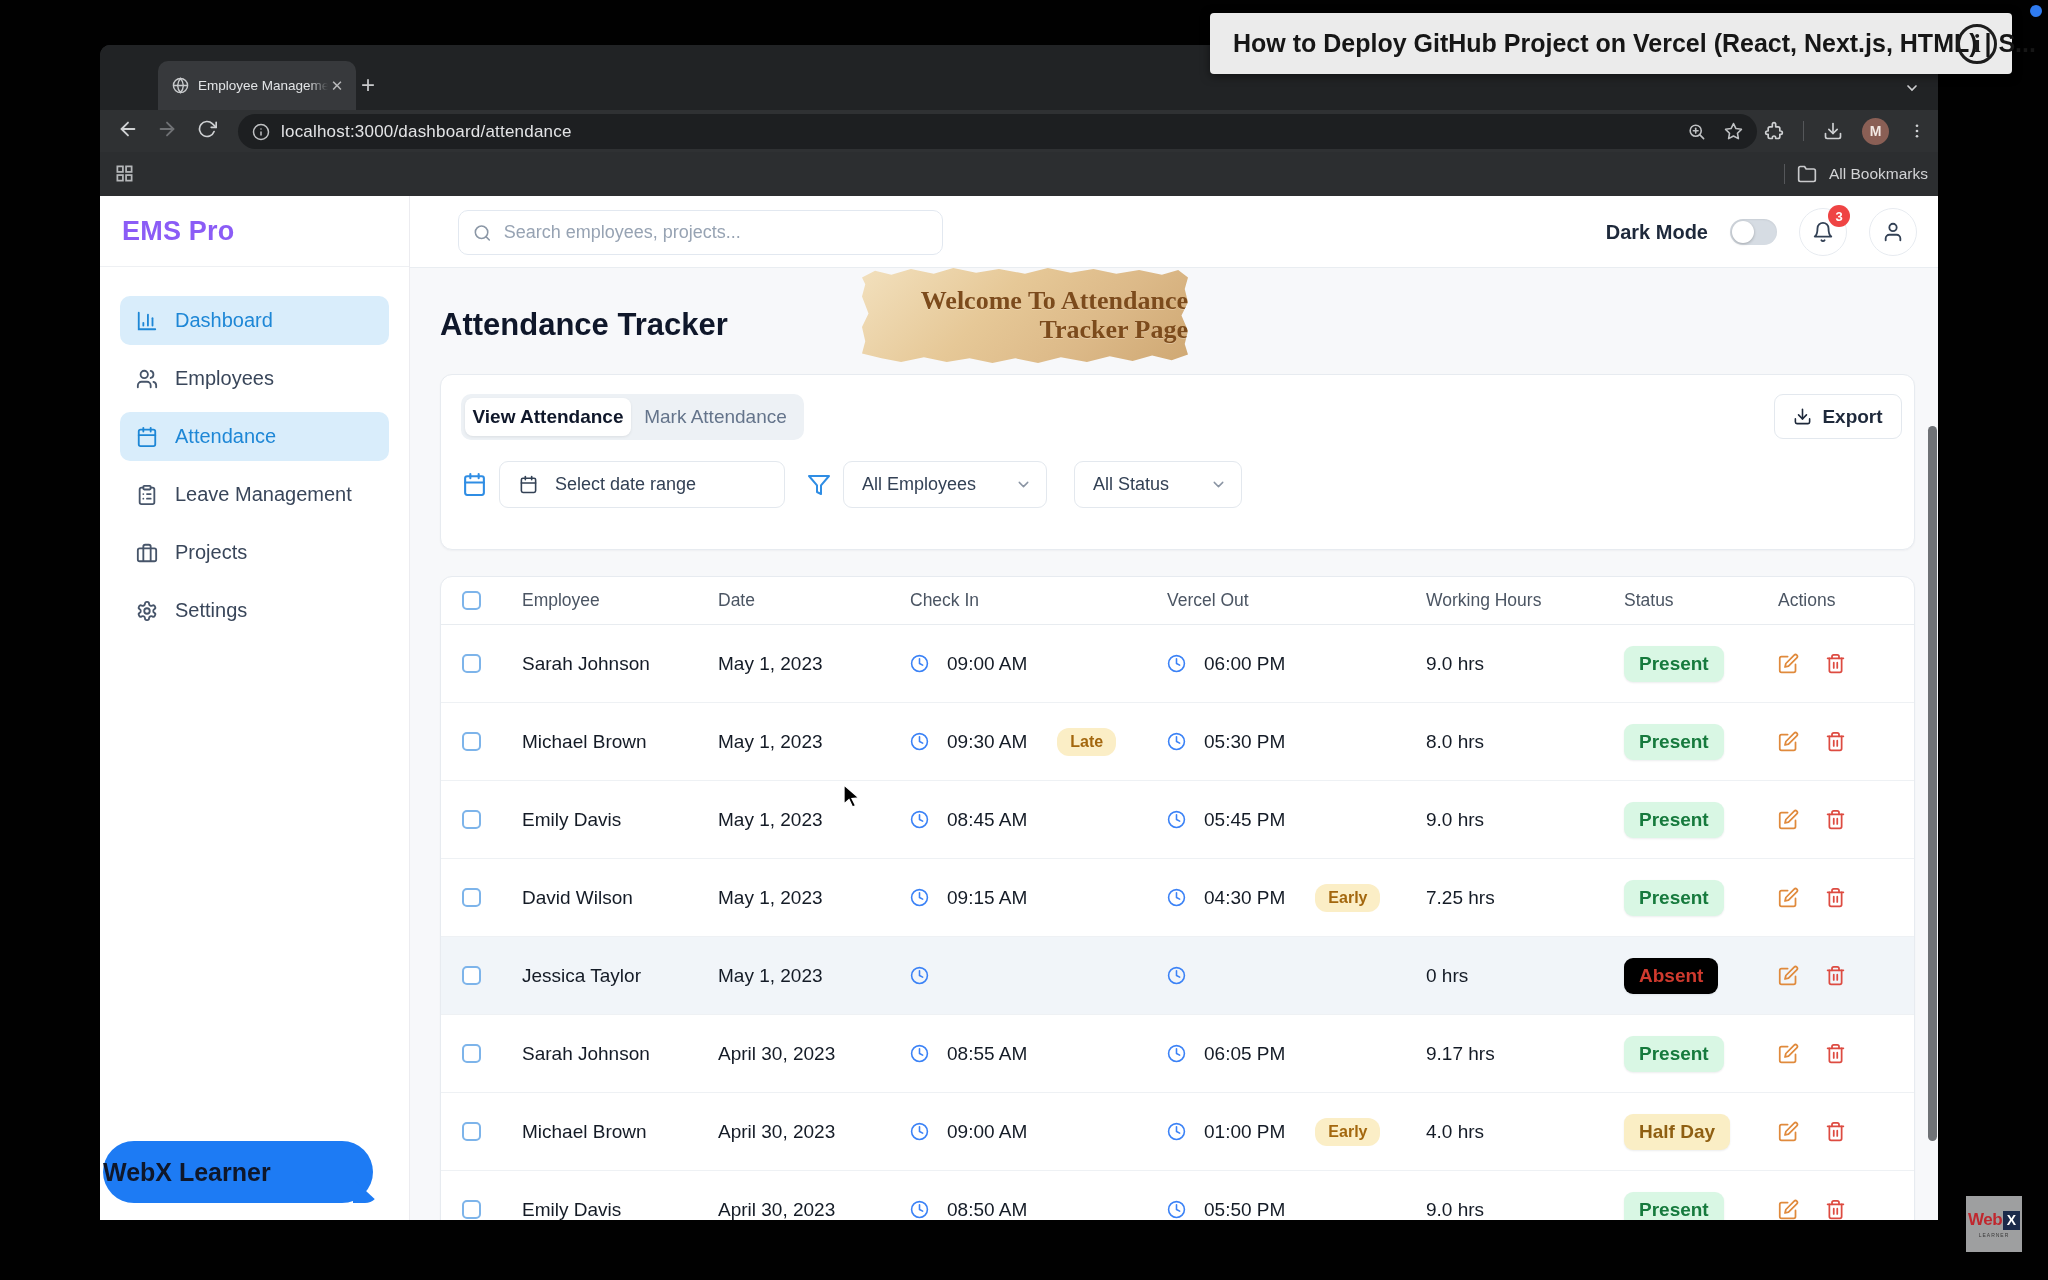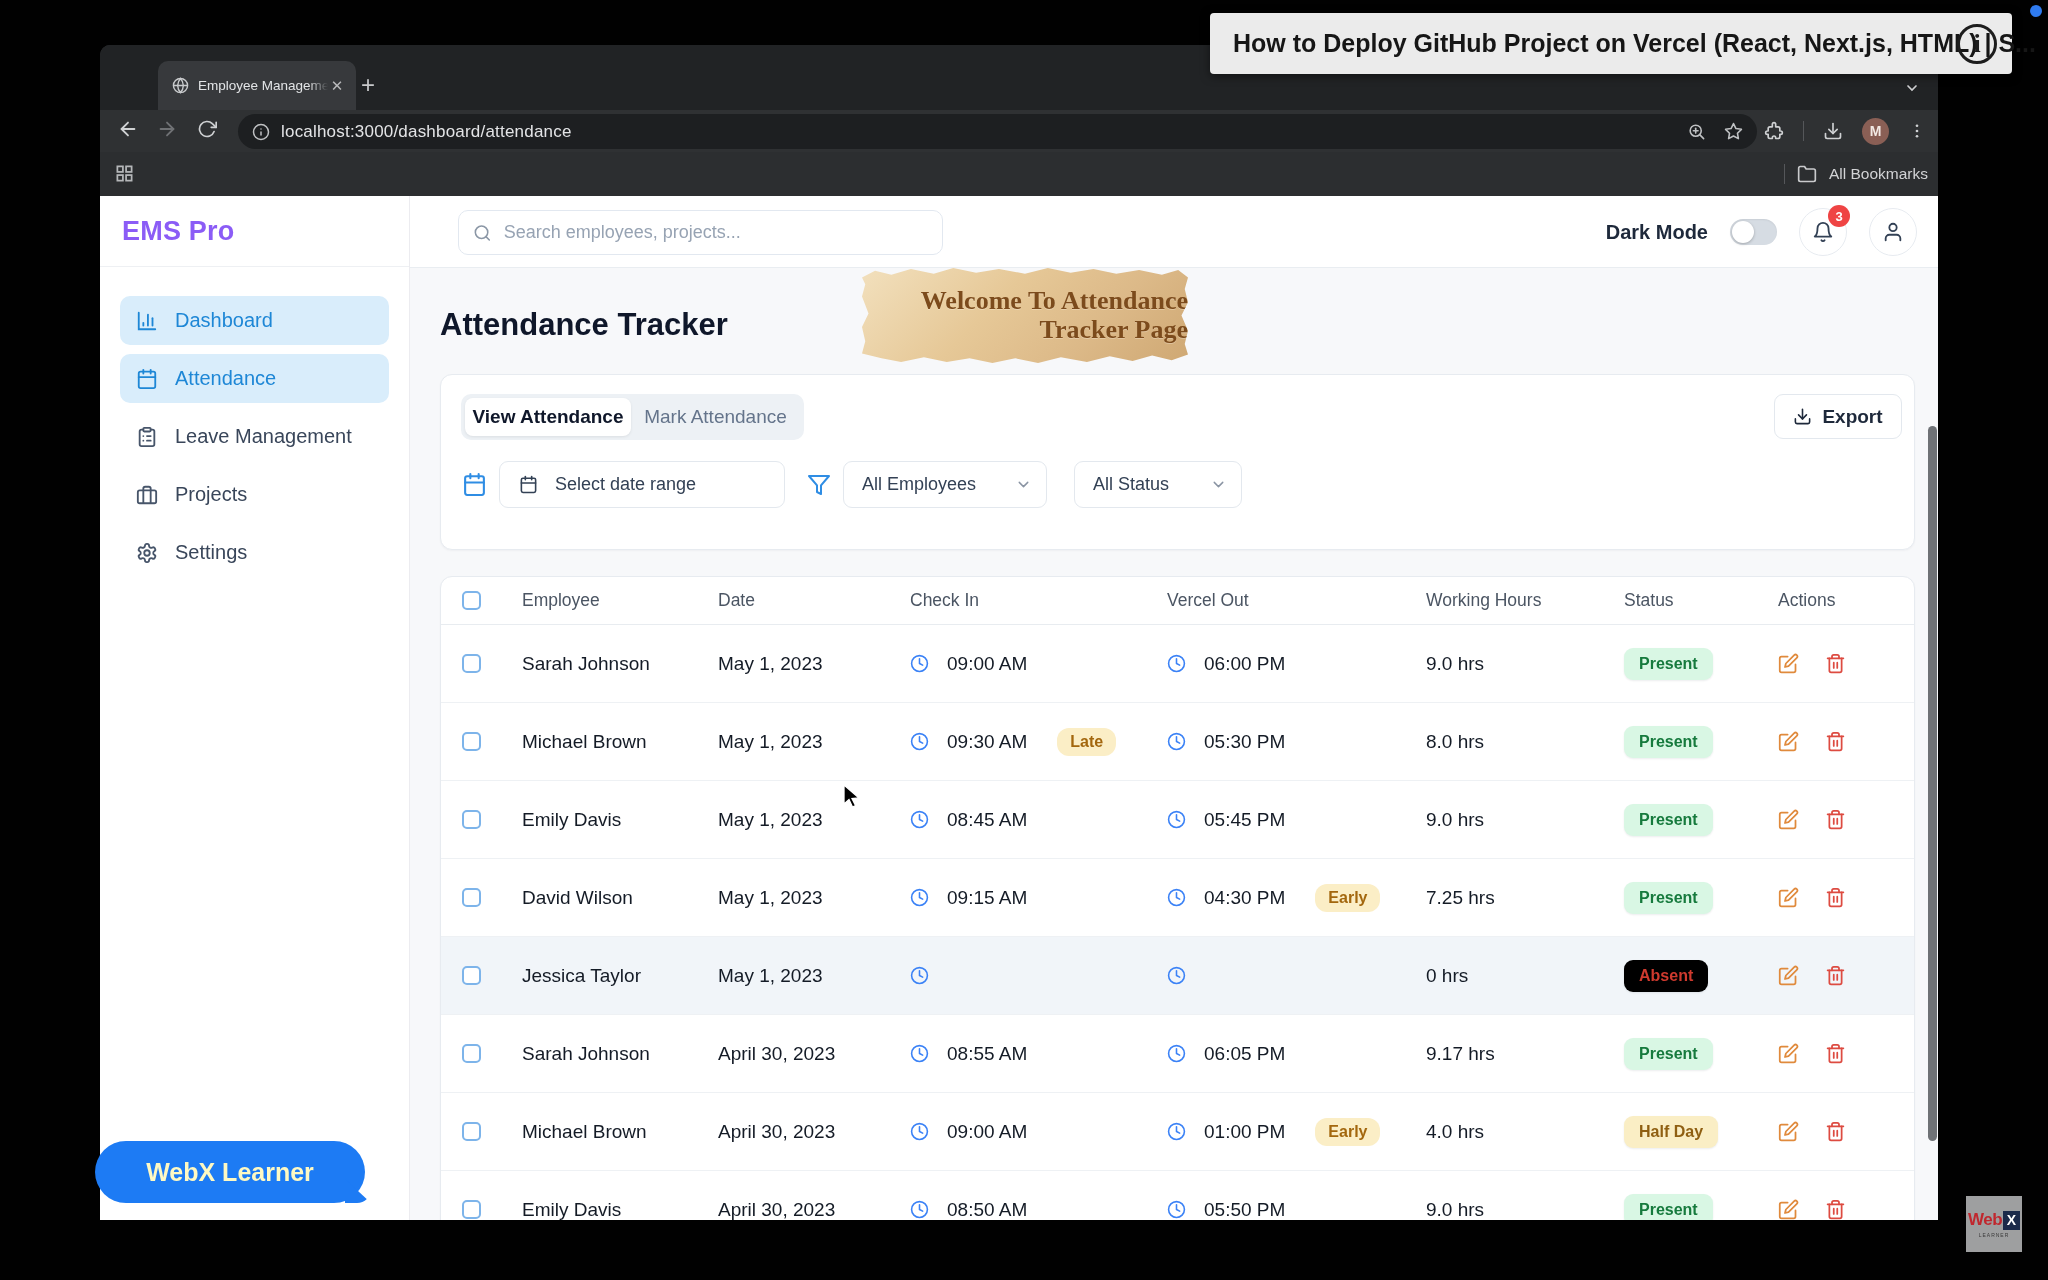--- a/index.html
+++ b/index.html
@@ -101,37 +101,37 @@
   .trow.tinted { background:#f1f5f9; }
   .td { padding-left:21px; display:flex; align-items:center; }
   .td.no-pad { padding-left:0; justify-content:center; }
   .td-status { padding-left:40px; }
   .td-actions { padding-left:17px; gap:26px; }
   .checkbox { width:19px; height:19px; border:2px solid #7db4ea; border-radius:5px; background:#fff; }
   .time-cell { gap:18px; color:#141b26; }
   .clock { color:#3b82f6; flex:0 0 auto; }
   .minibadge { margin-left:12px; background:#fbeec6; color:#a3670e; font-size:16px; font-weight:600;
     padding:5px 13px; border-radius:12px; }
-  .status-badge { font-size:16px; font-weight:700; padding:7px 15px; border-radius:9px; box-shadow:0 1px 2px rgba(16,24,40,.08); }
+  .status-badge { font-size:19px; font-weight:700; padding:7px 15px; border-radius:9px; box-shadow:0 1px 2px rgba(16,24,40,.08); }
   .st-present { background:#d9f7e4; color:#167a3d; }
   .st-absent { background:#000000; color:#cf3a2e; }
   .st-halfday { background:#faeec5; color:#8f5f12; }
   .act-edit { color:#e08a3c; }
   .act-del { color:#dd4b41; }
 
   
   .tooltip { position:absolute; left:1210px; top:13px; width:802px; height:61px; background:#ebebeb; border-radius:4px;
     box-shadow:0 2px 10px rgba(0,0,0,.5); display:flex; align-items:center; padding:0 70px 0 23px; z-index:50; }
   .tooltip-text { font-size:25px; font-weight:700; color:#161616; white-space:nowrap; }
   .info-circle { position:absolute; right:15px; top:50%; transform:translateY(-50%); width:40px; height:40px;
     border:3px solid #1d1d1d; border-radius:50%; color:#1d1d1d; font-family:"Liberation Serif", serif;
     font-weight:700; font-size:26px; display:flex; align-items:center; justify-content:center; }
   .blue-dot { position:absolute; left:2030px; top:5px; width:12px; height:12px; border-radius:50%; background:#2f7bf0; z-index:60; }
-  .bubble { position:absolute; left:95px; top:1141px; width:270px; height:62px; background:#1d7bf4; border-radius:31px;
-    display:flex; align-items:center; justify-content:center; color:#fef9c3; font-size:25px; font-weight:600; z-index:40; }
+  .bubble { position:absolute; left:103px; top:1141px; width:270px; height:62px; background:#1d7bf4; border-radius:31px;
+    display:flex; align-items:center; color:#0f172a; font-size:25px; font-weight:600; z-index:40; }
   .bubble::after { content:""; position:absolute; right:-6px; bottom:0px; width:26px; height:24px; background:#1d7bf4;
     clip-path:polygon(0 0, 100% 100%, 0 100%); border-radius:0 0 14px 0; }
   .watermark { position:absolute; left:1966px; top:1196px; width:56px; height:56px; background:#9e9fa0;
     display:flex; flex-direction:column; align-items:center; justify-content:center; z-index:40; }
   .wm-row { display:flex; align-items:center; }
   .wm-web { color:#c0272e; font-weight:800; font-size:17px; letter-spacing:-.5px; }
   .wm-x { width:17px; height:19px; background:#1b2a4a; color:#fff; font-weight:800; font-size:14px;
     display:flex; align-items:center; justify-content:center; margin-left:1px; }
   .wm-sub { margin-top:2px; font-size:5px; color:#3a3a3a; letter-spacing:1px; }
   .cursor { position:absolute; left:842px; top:784px; z-index:70; }
@@ -254,20 +254,29 @@
         <div class="nav">
           <div class="nav-item active">
             <svg width="22" height="22" viewBox="0 0 24 24" fill="none" stroke="currentColor" stroke-width="2" stroke-linecap="round">
                 <path d="M3 3v18h18"></path>
                 <path d="M18 17V9"></path>
                 <path d="M13 17V5"></path>
                 <path d="M8 17v-3"></path>
               </svg>
             <span>Dashboard</span>
           </div>
+          <div class="nav-item">
+            <svg width="22" height="22" viewBox="0 0 24 24" fill="none" stroke="currentColor" stroke-width="2" stroke-linecap="round" stroke-linejoin="round">
+                <path d="M16 21v-2a4 4 0 0 0-4-4H6a4 4 0 0 0-4 4v2"></path>
+                <circle cx="9" cy="7" r="4"></circle>
+                <path d="M22 21v-2a4 4 0 0 0-3-3.87"></path>
+                <path d="M16 3.13a4 4 0 0 1 0 7.75"></path>
+              </svg>
+            <span>Employees</span>
+          </div>
           <div class="nav-item active">
             <svg width="22" height="22" viewBox="0 0 24 24" fill="none" stroke="currentColor" stroke-width="2" stroke-linecap="round" stroke-linejoin="round">
                 <rect x="3" y="4" width="18" height="18" rx="2"></rect>
                 <line x1="16" y1="2" x2="16" y2="6"></line>
                 <line x1="8" y1="2" x2="8" y2="6"></line>
                 <line x1="3" y1="10" x2="21" y2="10"></line>
               </svg>
             <span>Attendance</span>
           </div>
           <div class="nav-item">

